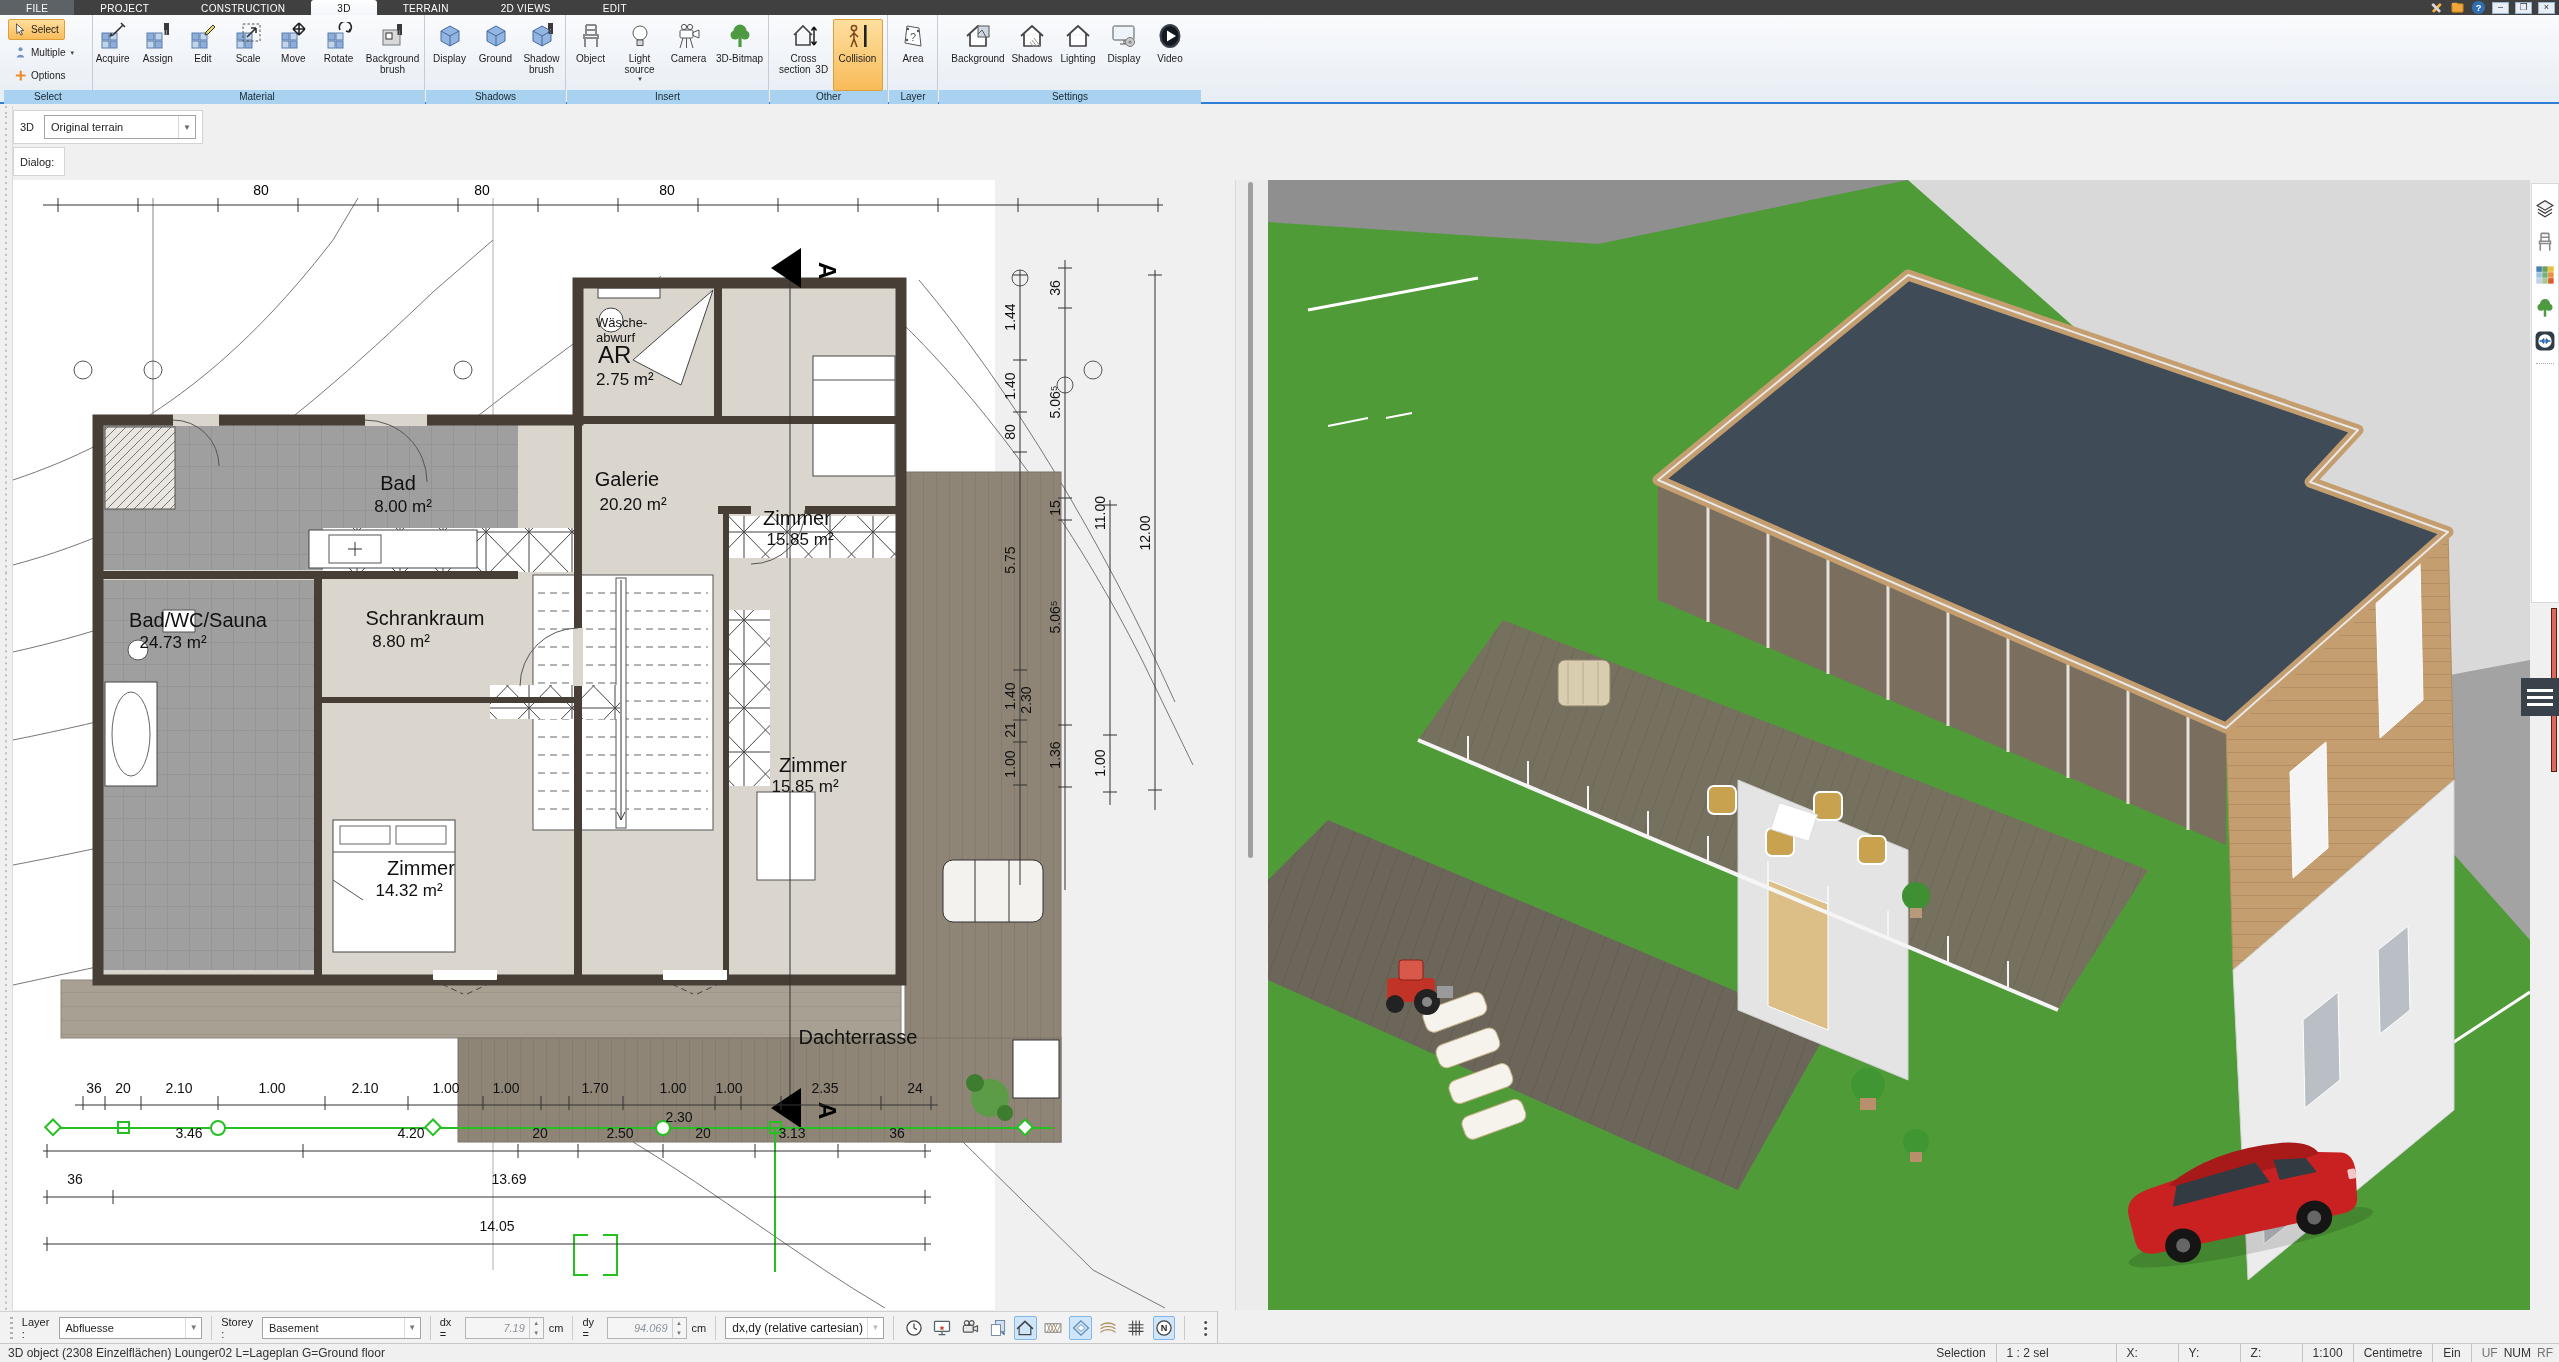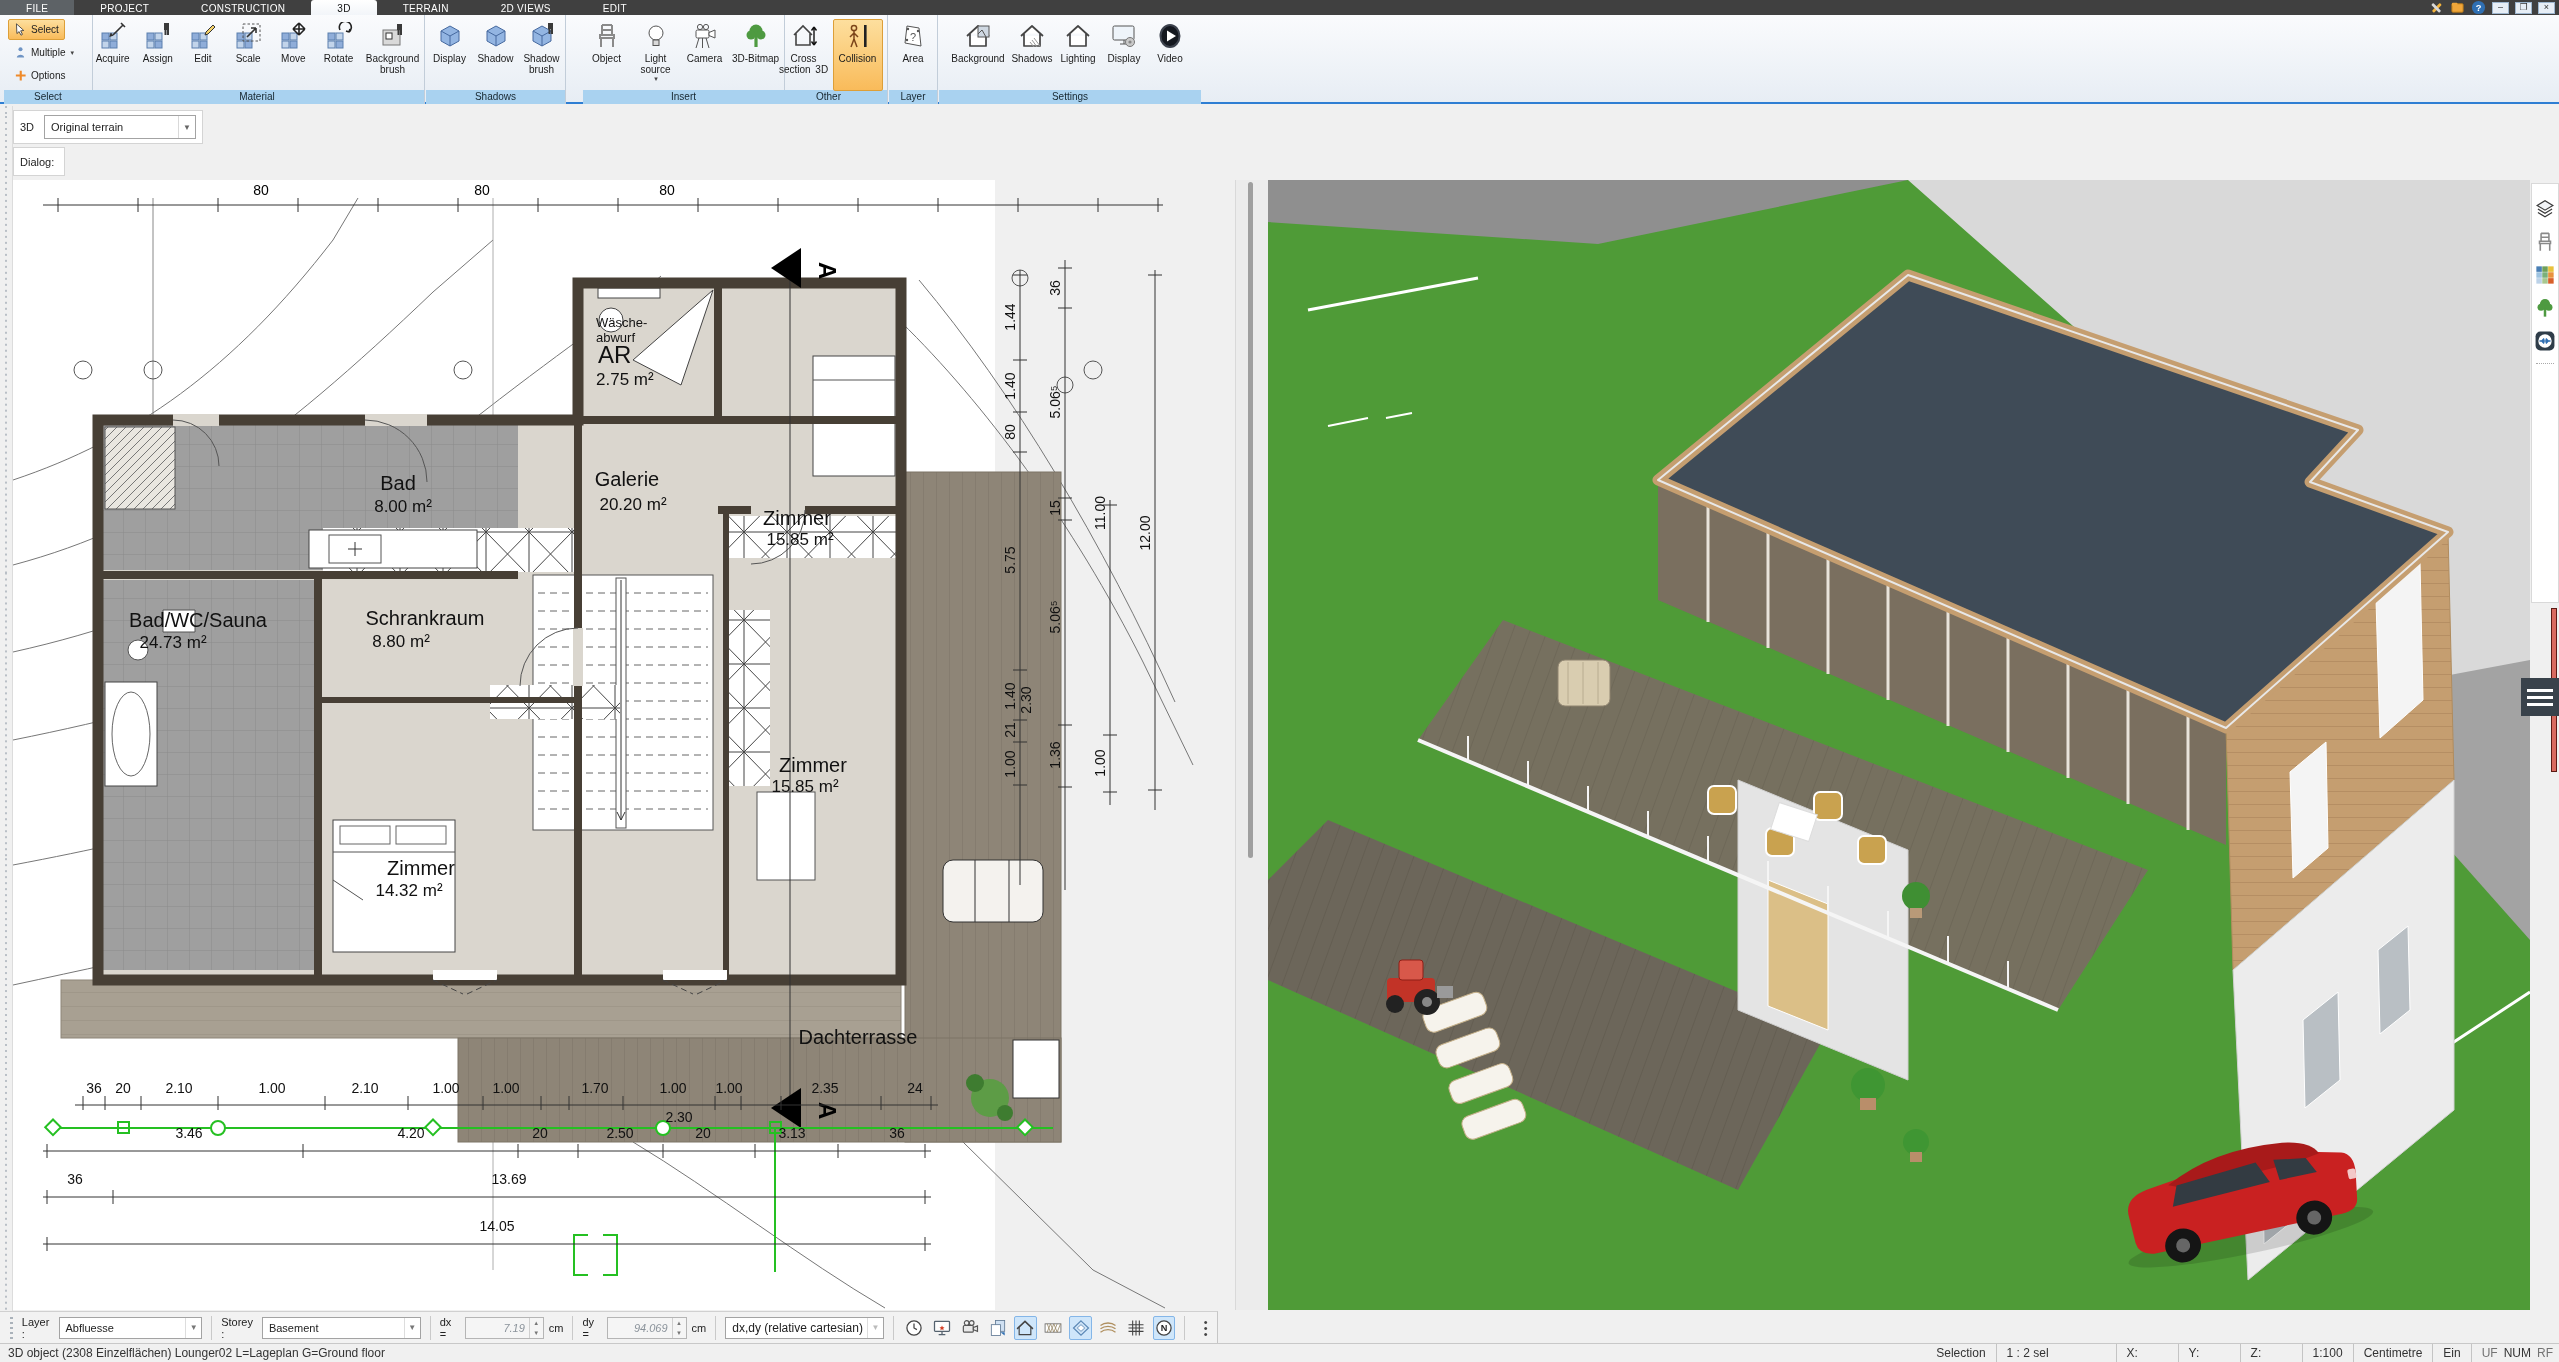--- a/index.html
+++ b/index.html
@@ -359,35 +359,35 @@
         <div class="ritem">
           <svg class="ric" viewBox="0 0 28 28">
               <use href="#s-cube"></use>
             </svg>
           <span class="rlab">Display</span>
           </div>
         <div class="ritem">
           <svg class="ric" viewBox="0 0 28 28">
               <use href="#s-cube"></use>
             </svg>
-          <span class="rlab">Shadow</span>
+          <span class="rlab">Ground</span>
           </div>
         <div class="ritem">
           <svg class="ric" viewBox="0 0 28 28">
               <use href="#s-cube"></use>
               <path d="M20 1 h5 v6 h-5 Z" fill="#3a3a3a"></path>
               <path d="M21.5 7 v5 M24 7 v5" stroke="#3a3a3a" stroke-width="2"></path>
             </svg>
           <span class="rlab">Shadow brush</span>
           </div>
       </div>
       <div class="gcap">Shadows</div>
     </div>
 
-    <div class="rgroup" style="left:583px;width:202px">
+    <div class="rgroup" style="left:567px;width:202px">
       <div class="gbody">
         <div class="ritem">
           <svg class="ric" viewBox="0 0 28 28">
               <use href="#s-chair"></use>
             </svg>
           <span class="rlab">Object</span>
           </div>
         <div class="ritem" style="width:52px">
           <svg class="ric" viewBox="0 0 28 28">
               <use href="#s-bulb"></use>

